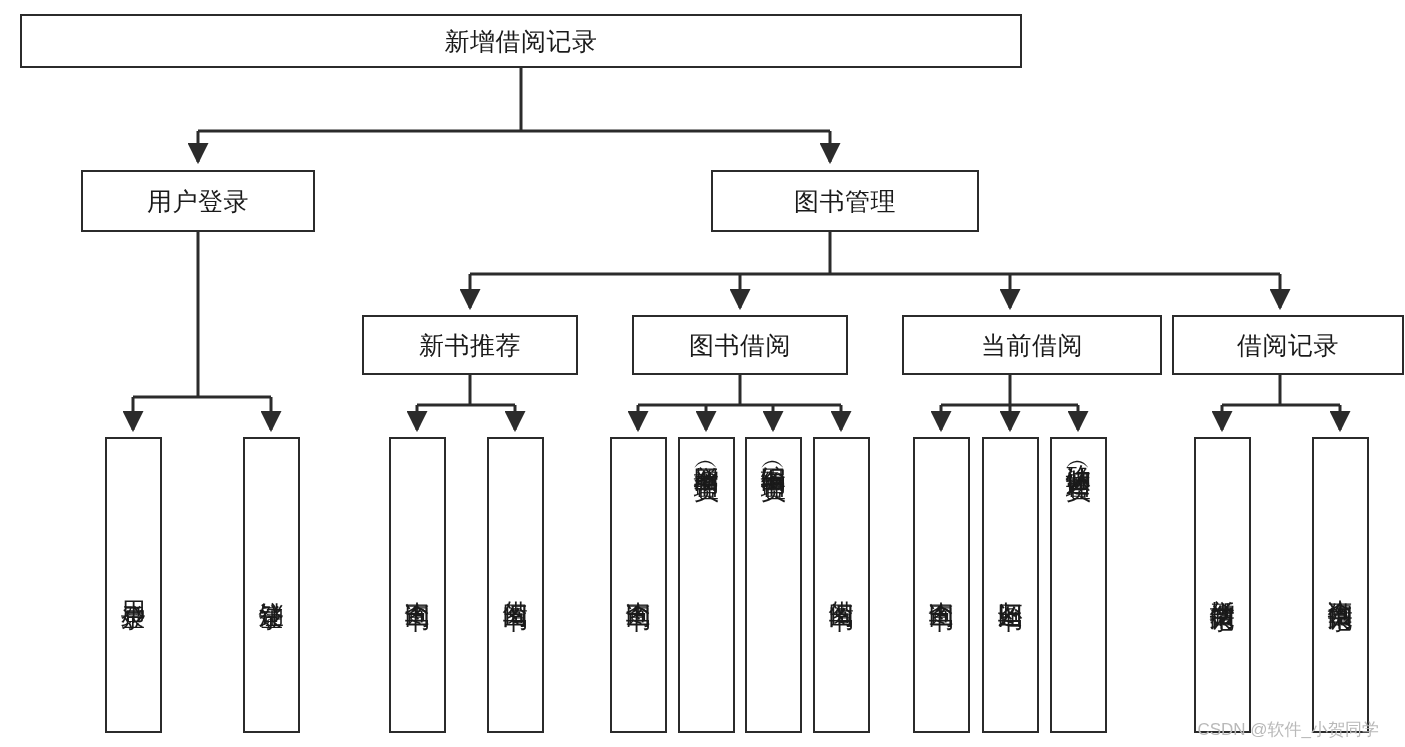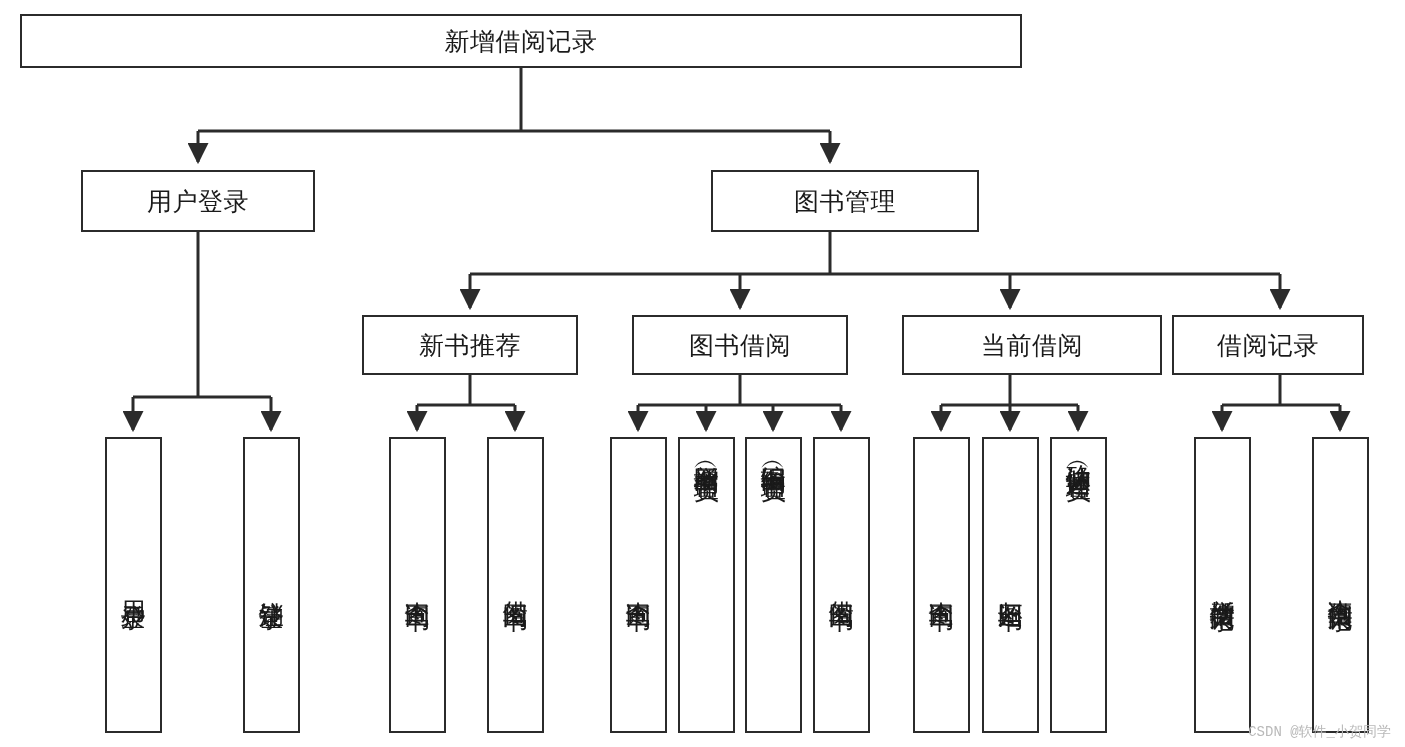--- a/index.html
+++ b/index.html
@@ -57,27 +57,27 @@
     text-orientation: upright;
     font-size: 25px;
     line-height: 1.22;
     letter-spacing: 2px;
     white-space: nowrap;
   }
   .node.v.mid .label { margin-top: auto; margin-bottom: auto; }
   .node.v.top .label { margin-top: 6px; }
   #watermark {
     position: absolute;
-    right: 14px;
+    right: 26px;
     bottom: 6px;
-    font-size: 14px;
+    font-size: 17px;
     color: #b9b9b9;
     white-space: nowrap;
     z-index: 9;
-    font-family: Liberation Mono, monospace;
+    font-family: Liberation Sans, sans-serif;
   }
 </style>
 </head>
 <body>
 
 <div id="diagram-root">
 
   <svg id="edge-layer" viewBox="0 0 1405 747" xmlns="http://www.w3.org/2000/svg">
     <defs>
       <marker id="arrow" viewBox="0 0 10 10" refX="9" refY="5" markerWidth="7" markerHeight="7" orient="auto-start-reverse">
@@ -141,21 +141,21 @@
 
   <div class="node h" style="left:632px; top:315px; width:216px; height:60px;">
     <span class="label">图书借阅</span>
   </div>
   <div class="node h" style="left:362px; top:315px; width:216px; height:60px;">
     <span class="label">新书推荐</span>
   </div>
   <div class="node h" style="left:902px; top:315px; width:260px; height:60px;">
     <span class="label">当前借阅</span>
   </div>
-  <div class="node h" style="left:1172px; top:315px; width:192px; height:60px;">
+  <div class="node h" style="left:1172px; top:315px; width:232px; height:60px;">
     <span class="label">借阅记录</span>
   </div>
 
   <div class="node v mid" style="left:105px; top:437px; width:57px; height:296px;">
     <span class="label">用户登录</span>
   </div>
   <div class="node v mid" style="left:243px; top:437px; width:57px; height:296px;">
     <span class="label">注销登录</span>
   </div>
 

